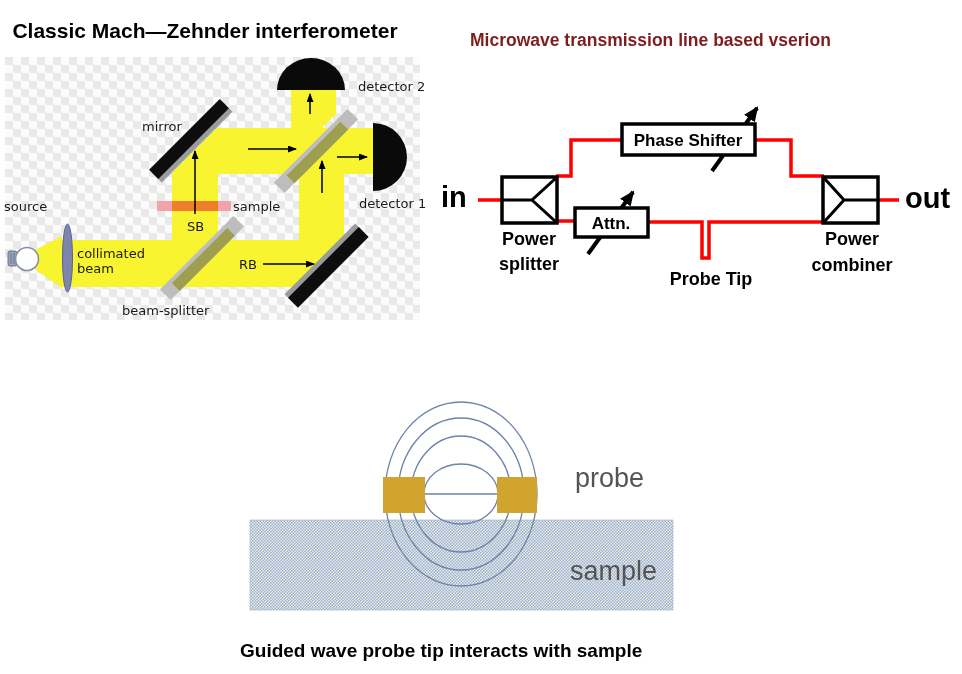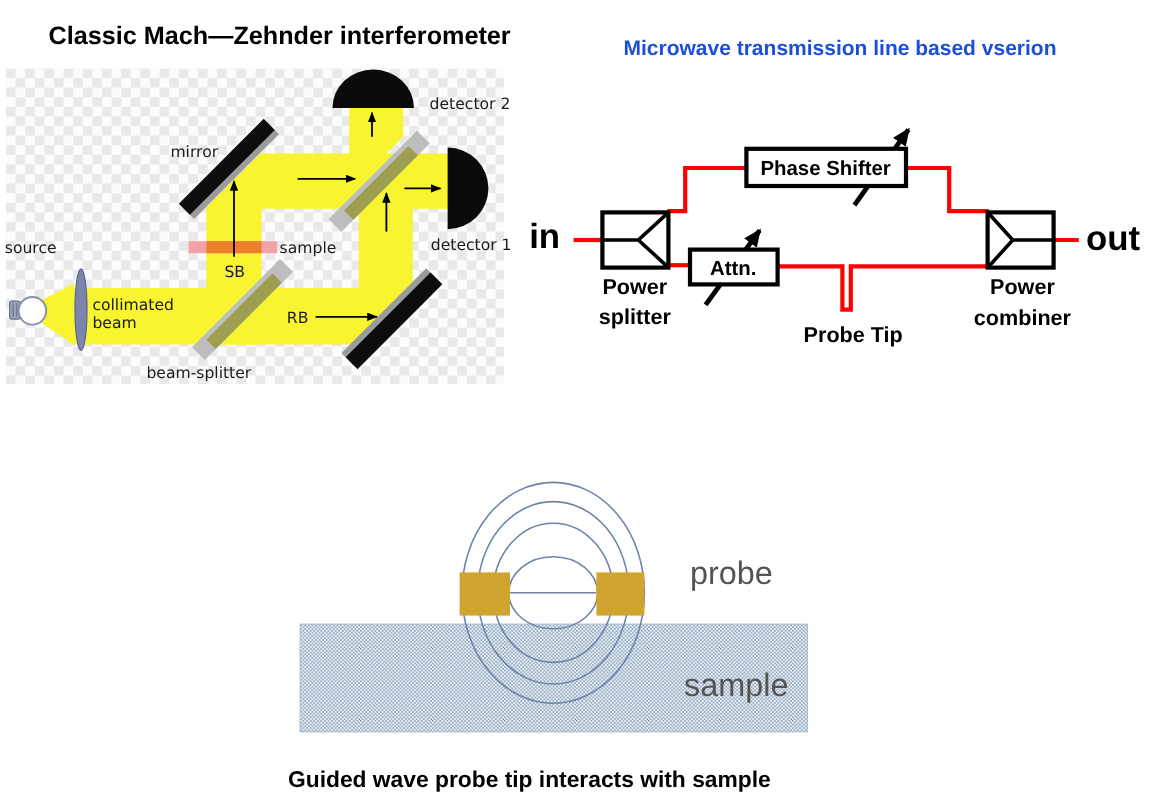--- a/index.html
+++ b/index.html
@@ -1,35 +1,35 @@
 <!DOCTYPE html>
 <html><head>
 <meta charset="utf-8">
 <style>
   html,body { margin:0; padding:0; background:#ffffff; }
   #stage { position:relative; width:962px; height:674px; background:#ffffff; overflow:hidden;
            font-family:"Liberation Sans", sans-serif; }
   .abs { position:absolute; }
   .title1 { font:bold 21px "Liberation Sans", sans-serif; color:#000; text-align:center; }
-  .title2 { font:bold 17.5px "Liberation Sans", sans-serif; color:#1d4ed8; text-align:center; }
+  .title2 { font:bold 17.5px "Liberation Sans", sans-serif; color:#7f1d1d; text-align:left; }
   .caption { font:bold 19px "Liberation Sans", sans-serif; color:#000; text-align:left; }
   svg { position:absolute; overflow:visible; }
   text { user-select:none; }
   .lbl  { font:13px "DejaVu Sans", sans-serif; fill:#1a1a1a; }
   .rbig { font:bold 29px "Liberation Sans", sans-serif; fill:#000; }
   .rlbl { font:bold 18px "Liberation Sans", sans-serif; fill:#000; }
   .rbox { font:bold 17px "Liberation Sans", sans-serif; fill:#000; }
   .gray { font:27px "Liberation Sans", sans-serif; fill:#545454; }
 </style>
 </head>
 <body>
 
 <div id="stage">
 
-  <div class="abs title1" style="left:28px; top:19px; width:410px;">Classic Mach—Zehnder interferometer</div>
+  <div class="abs title1" style="left:0; top:19px; width:410px;">Classic Mach—Zehnder interferometer</div>
 
   <div class="abs title2" style="left:470px; top:30px; width:460px;">Microwave transmission line based vserion</div>
 
   <div class="abs caption" style="left:240px; top:640px; width:465px;">Guided wave probe tip interacts with sample</div>
 
   <svg style="left:5px; top:57px;" width="415" height="263" viewBox="5 57 415 263">
     <defs>
       <pattern id="chk" width="16" height="16" patternUnits="userSpaceOnUse" patternTransform="translate(5,57)">
         <rect width="16" height="16" fill="#fcfcfc"></rect>
         <rect width="8" height="8" fill="#e9e9e9"></rect>

